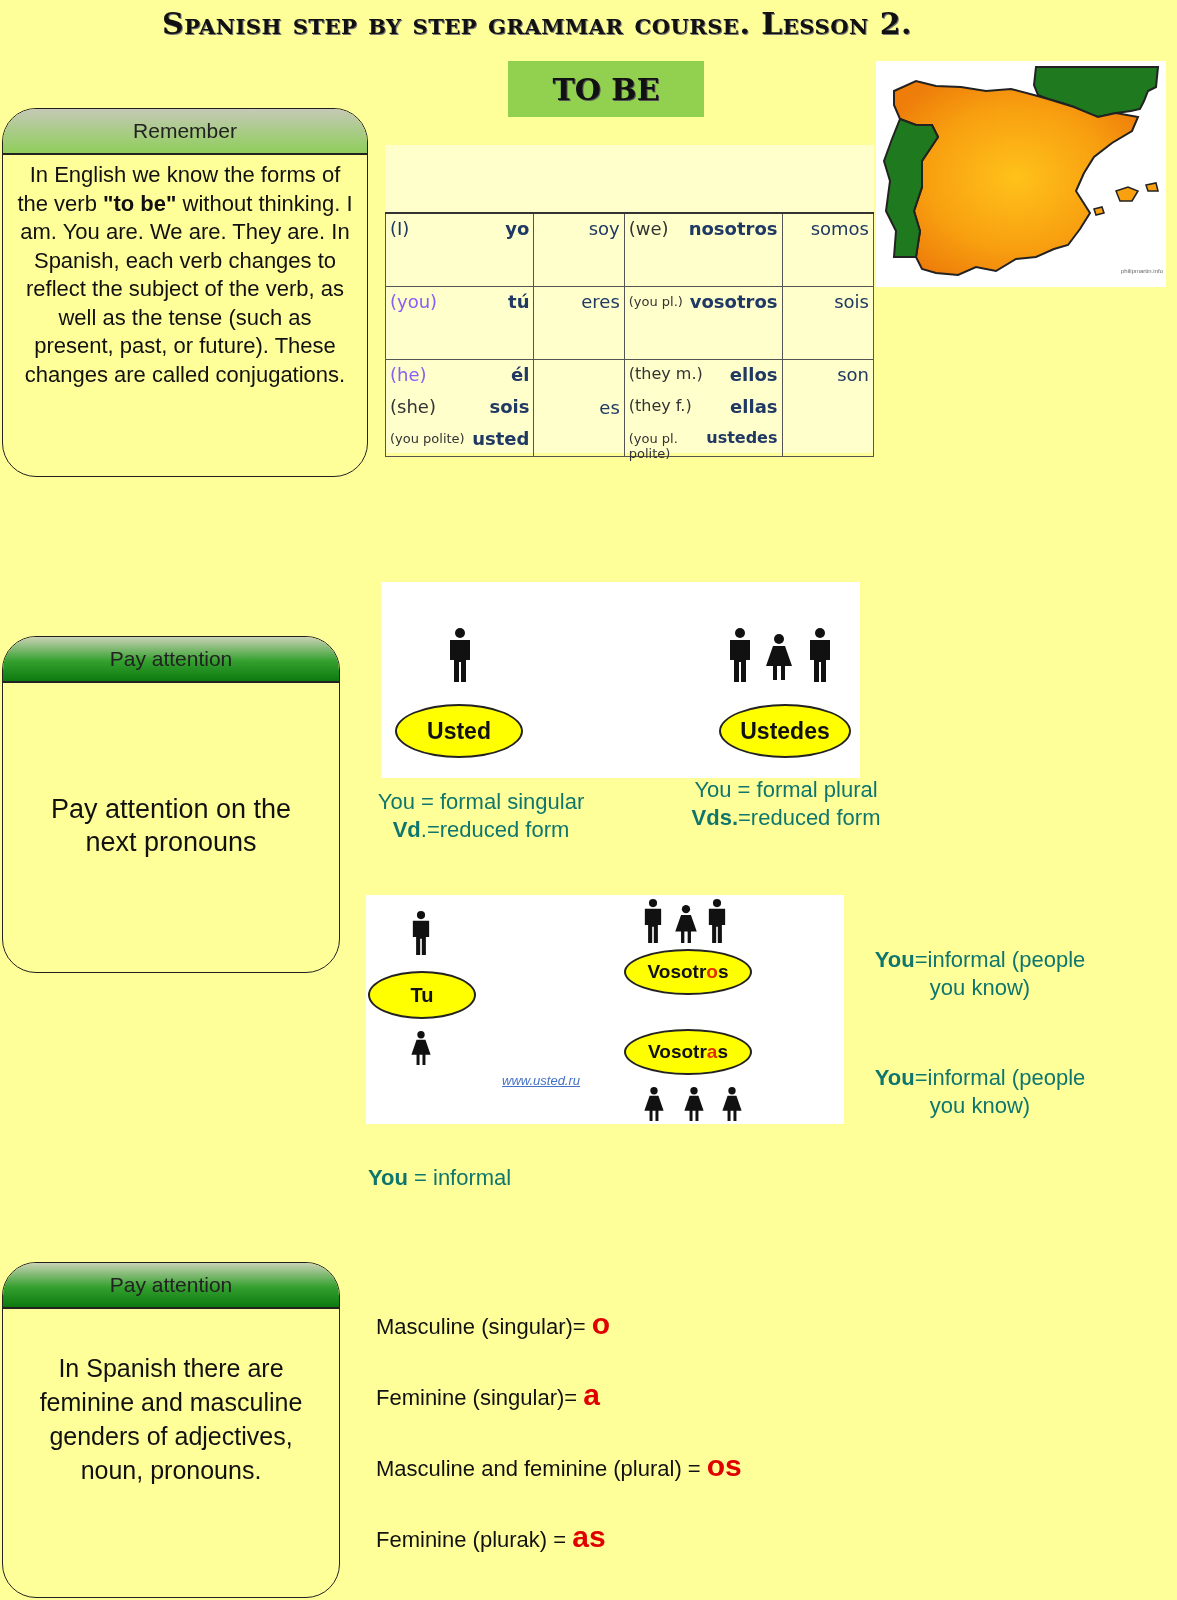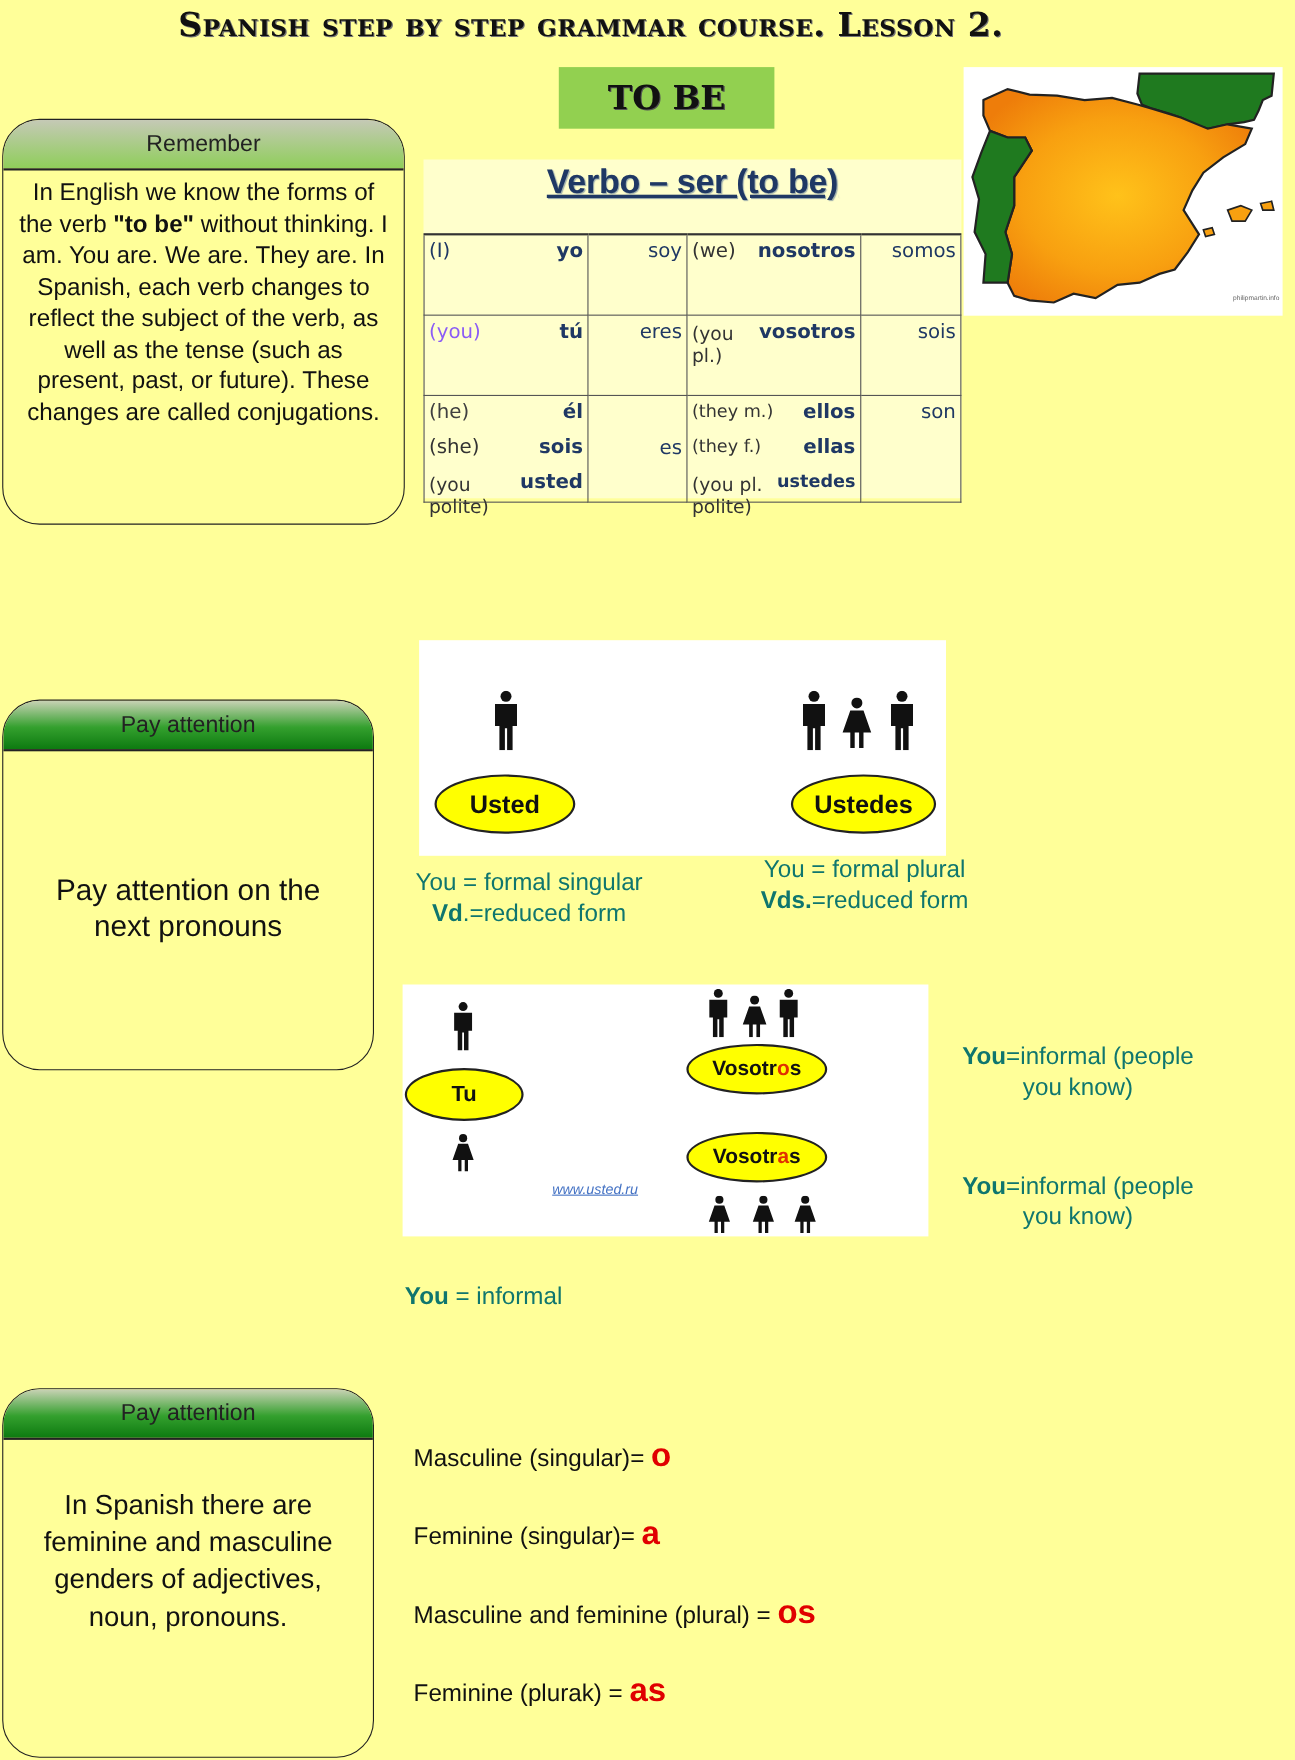--- a/index.html
+++ b/index.html
@@ -41,21 +41,21 @@
     text-shadow:1px 1px 1px #9aa;
   }
   table.verb {
     position:absolute; left:0; top:67px; border-collapse:collapse;
     font-size:18px; font-family:"DejaVu Sans", sans-serif;
   }
   table.verb td { border:1px solid #555; vertical-align:top; padding:4px 4px; color:#1f3864; }
   table.verb tr:first-child td { border-top:2px solid #333; }
   .pron { font-weight:bold; color:#1f3864; }
   .form { font-weight:normal; color:#7b1f67;text-align:right; }
-  .small { font-size:17px; }
+  .small { font-size:13px; }
   .line { display:flex; justify-content:space-between; height:32px; align-items:flex-start; }
   .map {
     left:876px; top:61px; width:290px; height:226px; background:#fff;
   }
   .imgbox { background:#fff; position:absolute; }
   .cloud {
     position:absolute; background:#ffff00; border:2px solid #222; border-radius:50% / 50%;
     display:flex; align-items:center; justify-content:center;
     font-weight:bold; color:#111; box-shadow:0 0 0 3px #ffff00 inset;
   }
@@ -73,21 +73,20 @@
 <div class="abs tobe">TO BE</div>
 
 <div class="card" style="left:2px;top:88px;width:366px;height:369px;margin-top:20px;">
   <div class="card-head head-light">Remember</div>
   <div class="card-body">
     <span>In English we know the forms of the verb </span><b>"to be"</b><span> without thinking. I am. You are. We are. They are. In Spanish, each verb changes to reflect the subject of the verb, as well as the tense (such as present, past, or future). These changes are called conjugations.</span>
   </div>
 </div>
 
 <div class="abs verbtable-wrap">
-  <div class="verb-title">Verbo – ser (to be)</div>
   <table class="verb">
     <tbody>
         <tr style="height:73px">
       <td style="width:142px">
         <div class="line">
               <span>(I)</span>
               <span class="pron">yo</span>
             </div>
       </td>
       <td style="width:84px" class="form">soy</td>
@@ -111,21 +110,21 @@
         <div class="line">
               <span class="small" style="color:#333;padding-top:3px">(you pl.)</span>
               <span class="pron">vosotros</span>
             </div>
       </td>
       <td class="form">sois</td>
     </tr>
     <tr style="height:96px">
       <td>
         <div class="line">
-              <span style="color:#404040">(he)</span>
+              <span style="color:#8b5cf6">(he)</span>
               <span class="pron">él</span>
             </div>
         <div class="line">
               <span style="color:#333">(she)</span>
               <span class="pron">sois</span>
             </div>
         <div class="line" style="height:24px">
               <span class="small" style="color:#333;padding-top:3px">(you polite)</span>
               <span class="pron">usted</span>
             </div>

